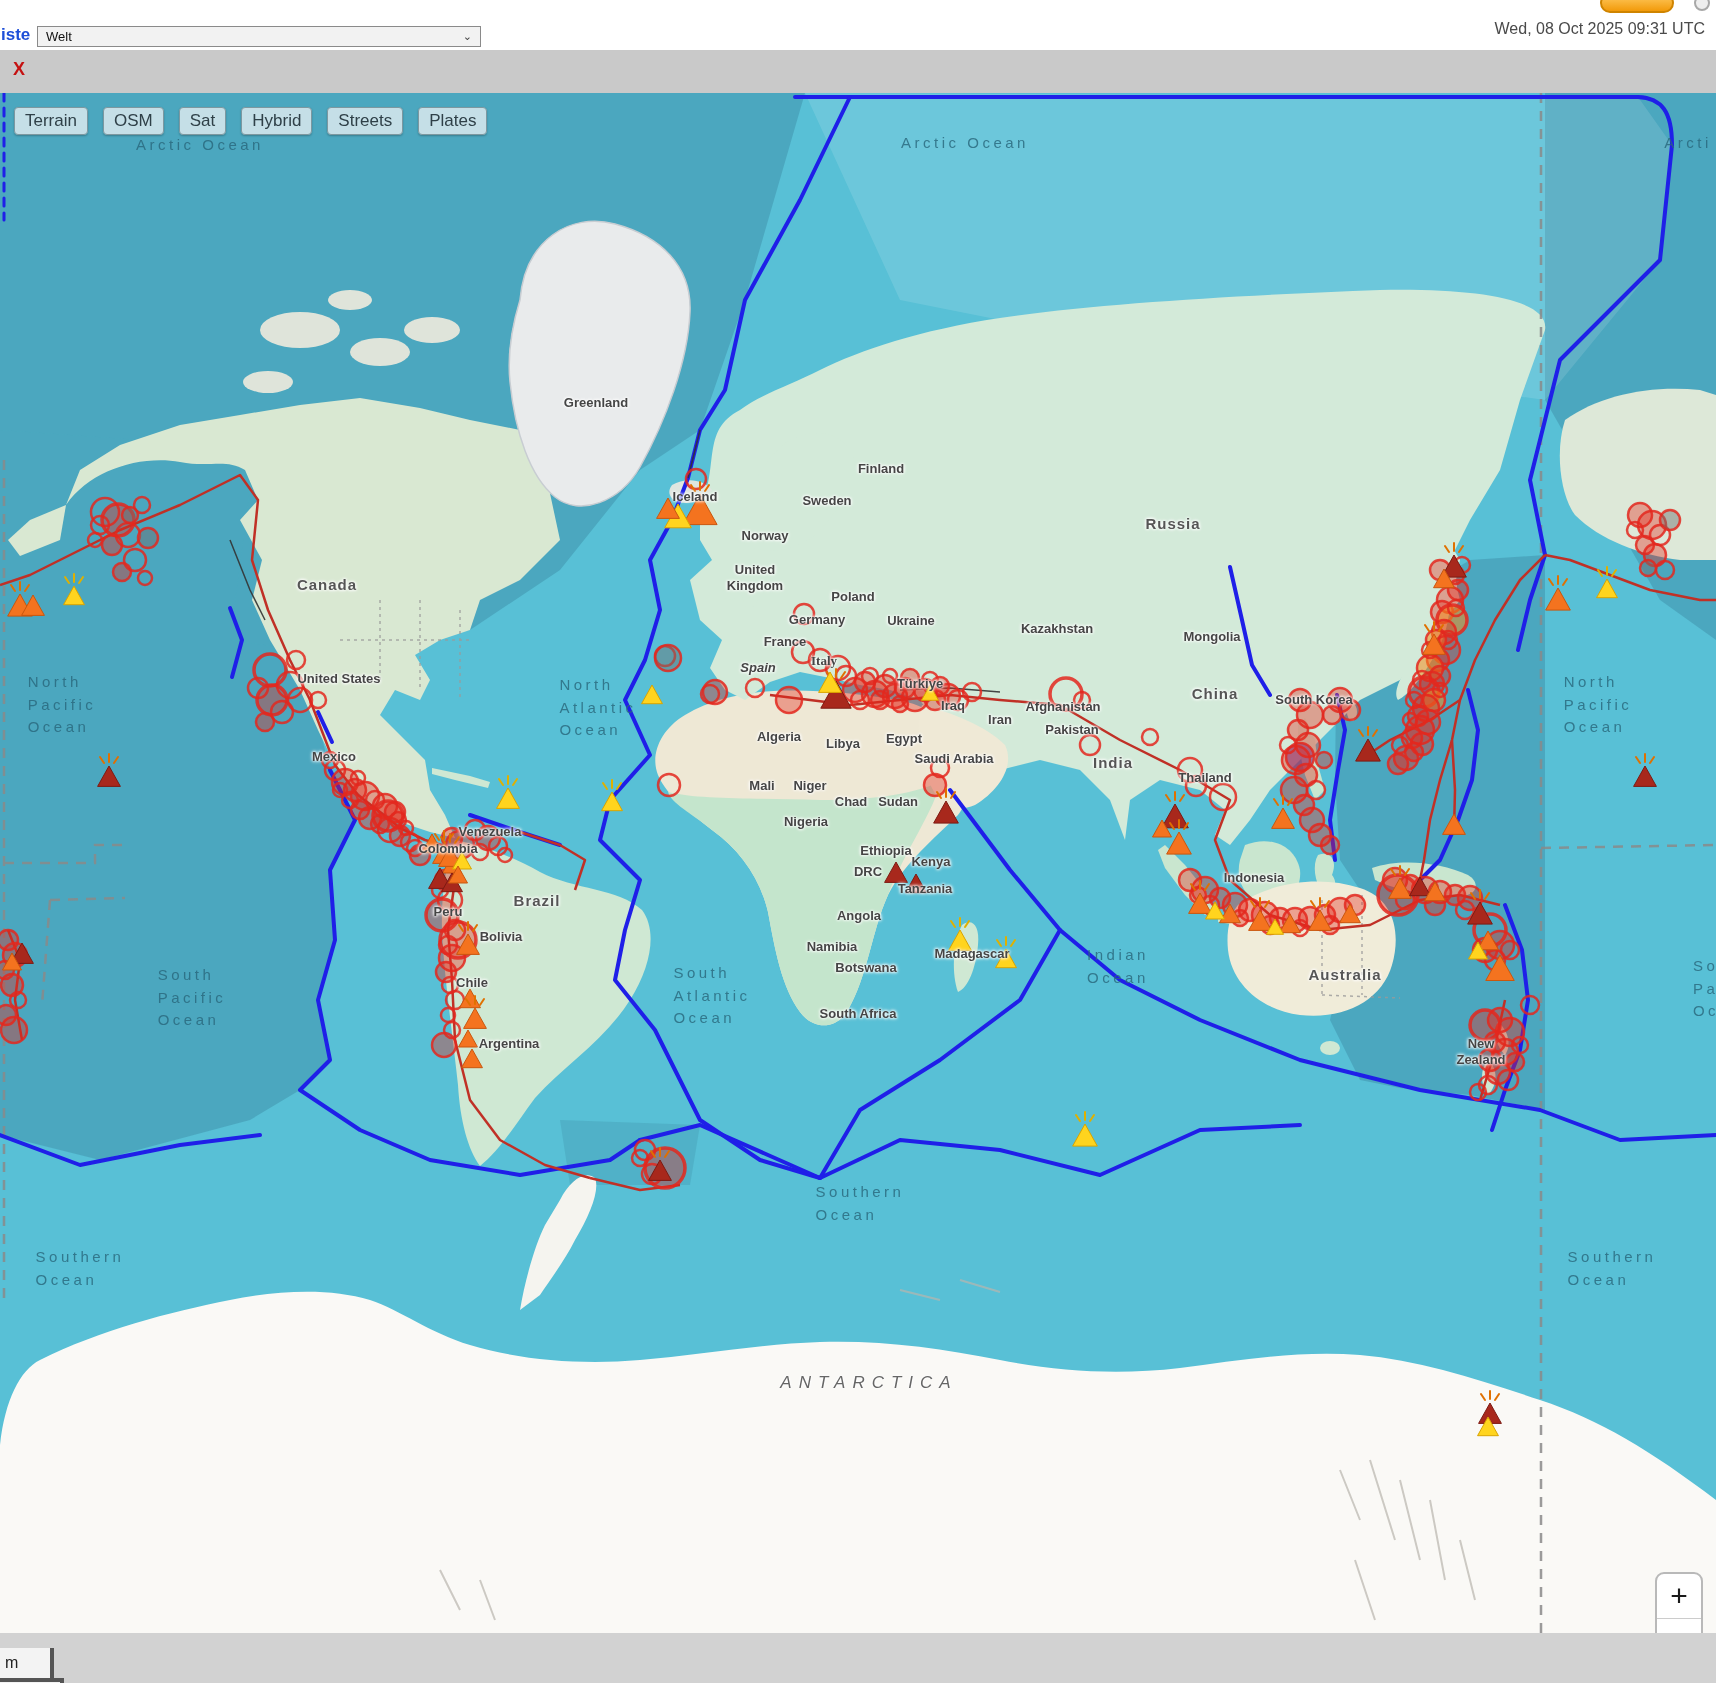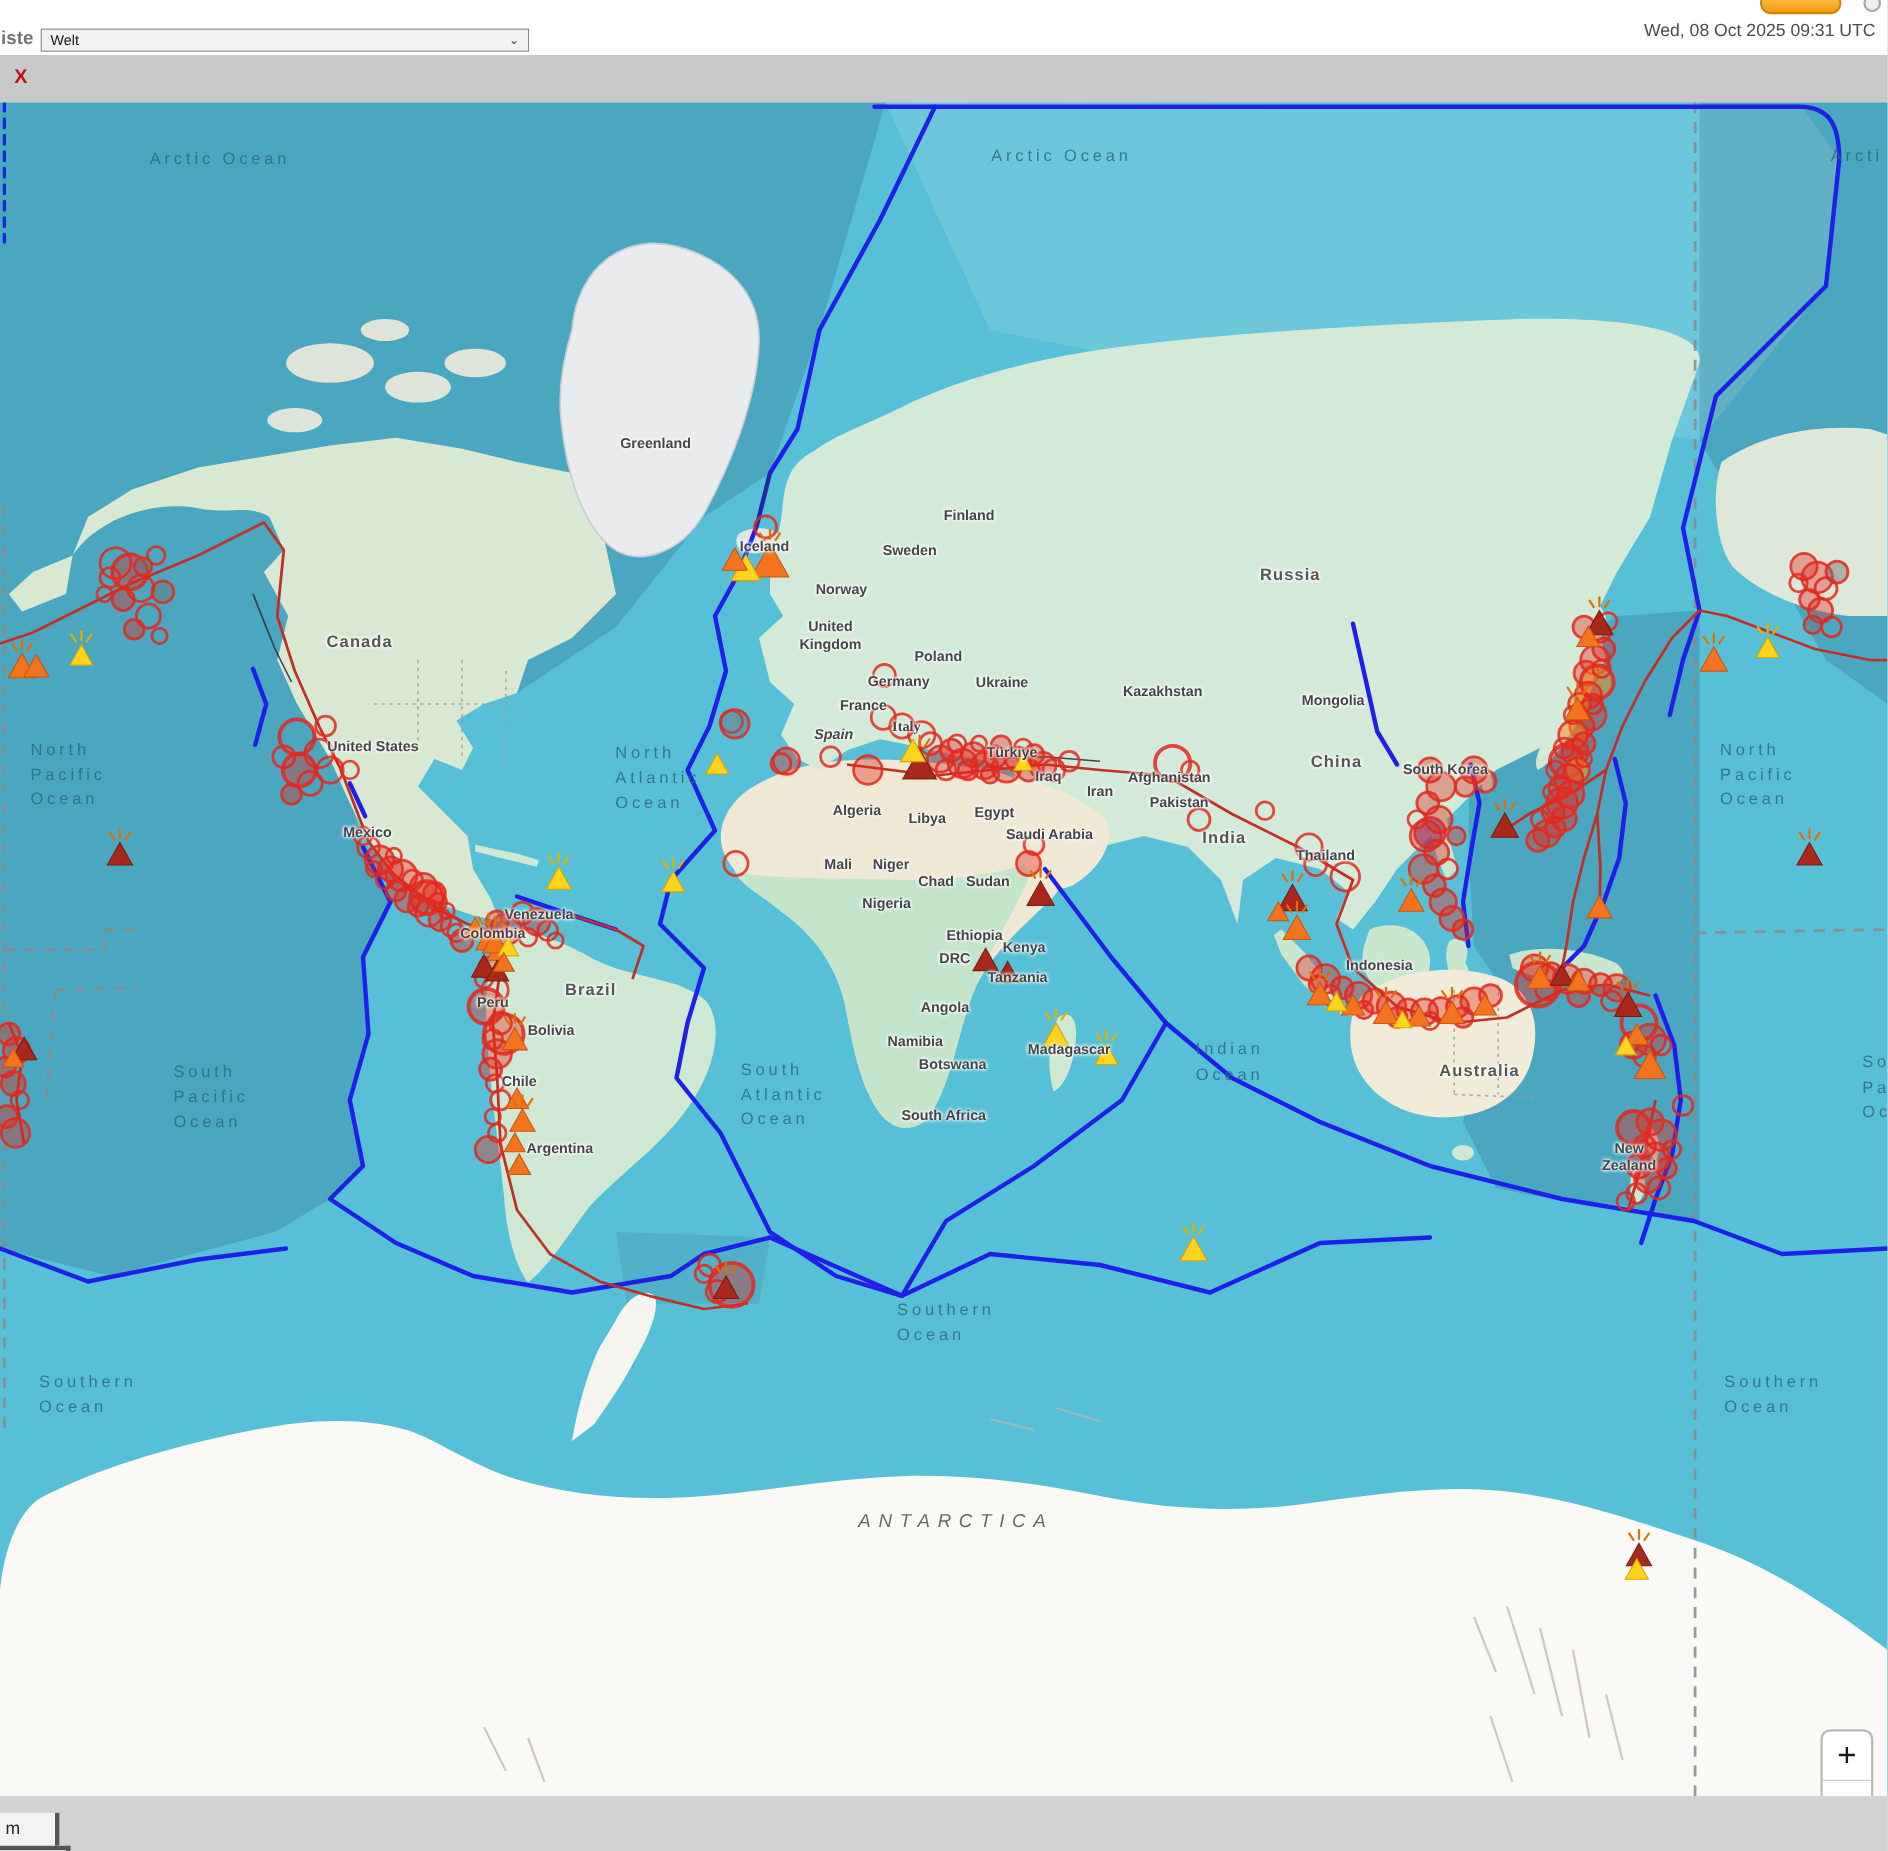--- a/index.html
+++ b/index.html
@@ -1,20 +1,20 @@
 <!DOCTYPE html>
 <html><head>
 <meta charset="utf-8">
 <style>
   html,body{margin:0;padding:0;}
   body{width:1716px;height:1683px;overflow:hidden;position:relative;
        font-family:"Liberation Sans",sans-serif;background:#ffffff;}
   
   .topbar{position:absolute;left:0;top:0;width:1716px;height:50px;background:#ffffff;z-index:30;}
-  .brand{position:absolute;left:1px;top:25px;font-size:17px;font-weight:bold;color:#737373;}
+  .brand{position:absolute;left:1px;top:25px;font-size:17px;font-weight:bold;color:#1d4ed8;}
   .select{position:absolute;left:37px;top:26px;width:444px;height:21px;box-sizing:border-box;
           background:#f2f2f2;border:1px solid #8a8a8a;display:flex;align-items:center;
           justify-content:space-between;padding:0 8px;font-size:13px;color:#111;cursor:pointer;}
   .select .chev{font-size:11px;color:#444;}
   .orangebtn{position:absolute;left:1600px;top:-7px;width:70px;height:16px;
              background:linear-gradient(#ffc95e,#f29a0a);border:2px solid #cf8400;border-radius:10px;}
   .gearbtn{position:absolute;left:1694px;top:-5px;width:12px;height:12px;border-radius:50%;
            border:2px solid #a8a8a8;background:#eeeeee;}
   .datetime{position:absolute;right:11px;top:20px;font-size:16px;color:#4a4a4a;}
   .xbar{position:absolute;left:0;top:50px;width:1716px;height:43px;background:#c9c9c9;z-index:30;}
@@ -629,20 +629,28 @@
         <polygon points="1490,1403 1478.6,1423.4 1501.4,1423.4" fill="#a8281c" stroke="#7d1a12" stroke-width="1"></polygon>
         <g stroke="#e07000" stroke-width="2" stroke-linecap="round">
           <line x1="1485" y1="1400" x2="1481" y2="1394"></line>
           <line x1="1490" y1="1399" x2="1490" y2="1391"></line>
           <line x1="1495" y1="1400" x2="1499" y2="1394"></line>
         </g>
         <polygon points="1488,1417 1477.55,1435.7 1498.45,1435.7" fill="#ffd41e" stroke="#d9a400" stroke-width="1"></polygon>
       </g>
   </svg>
 
+  <div class="layerbtns" id="layer-buttons">
+      <button>Terrain</button>
+      <button>OSM</button>
+      <button>Sat</button>
+      <button>Hybrid</button>
+      <button>Streets</button>
+      <button>Plates</button>
+    </div>
   <div id="label-layer">
       <div class="olabel" style="left: 965px; top: 50px;">Arctic Ocean</div>
       <div class="olabel" style="left: 200px; top: 52px;">Arctic Ocean</div>
       <div class="olabel" style="left: 1688px; top: 50px;">Arcti</div>
       <div class="olabel" style="left: 62px; top: 612px;">North
 Pacific
 Ocean</div>
       <div class="olabel" style="left: 598px; top: 615px;">North
 Atlantic
 Ocean</div>

